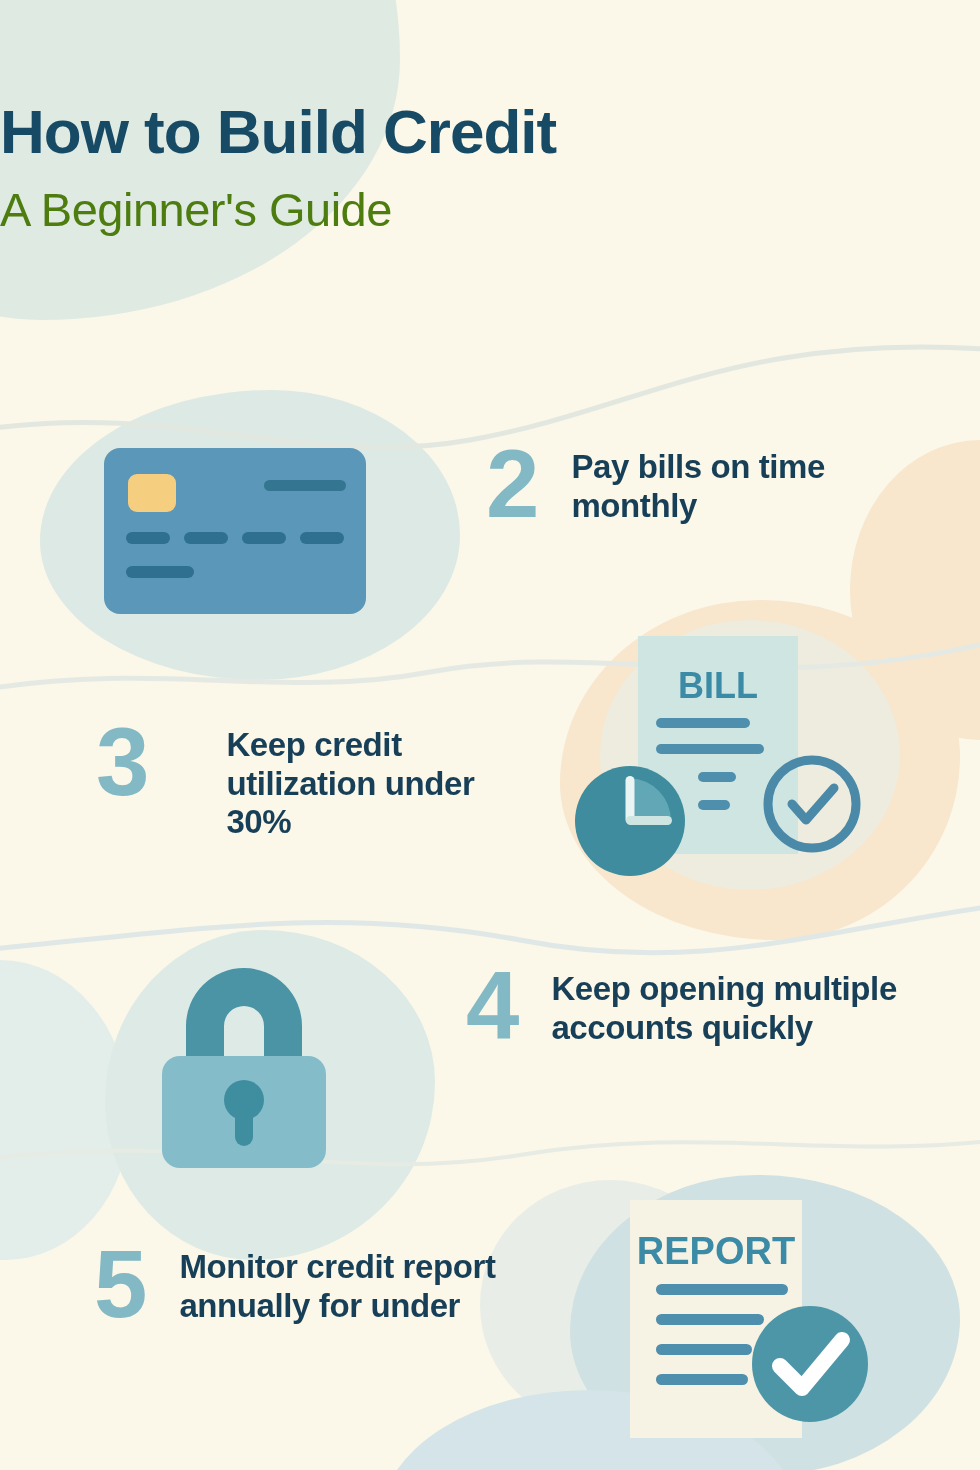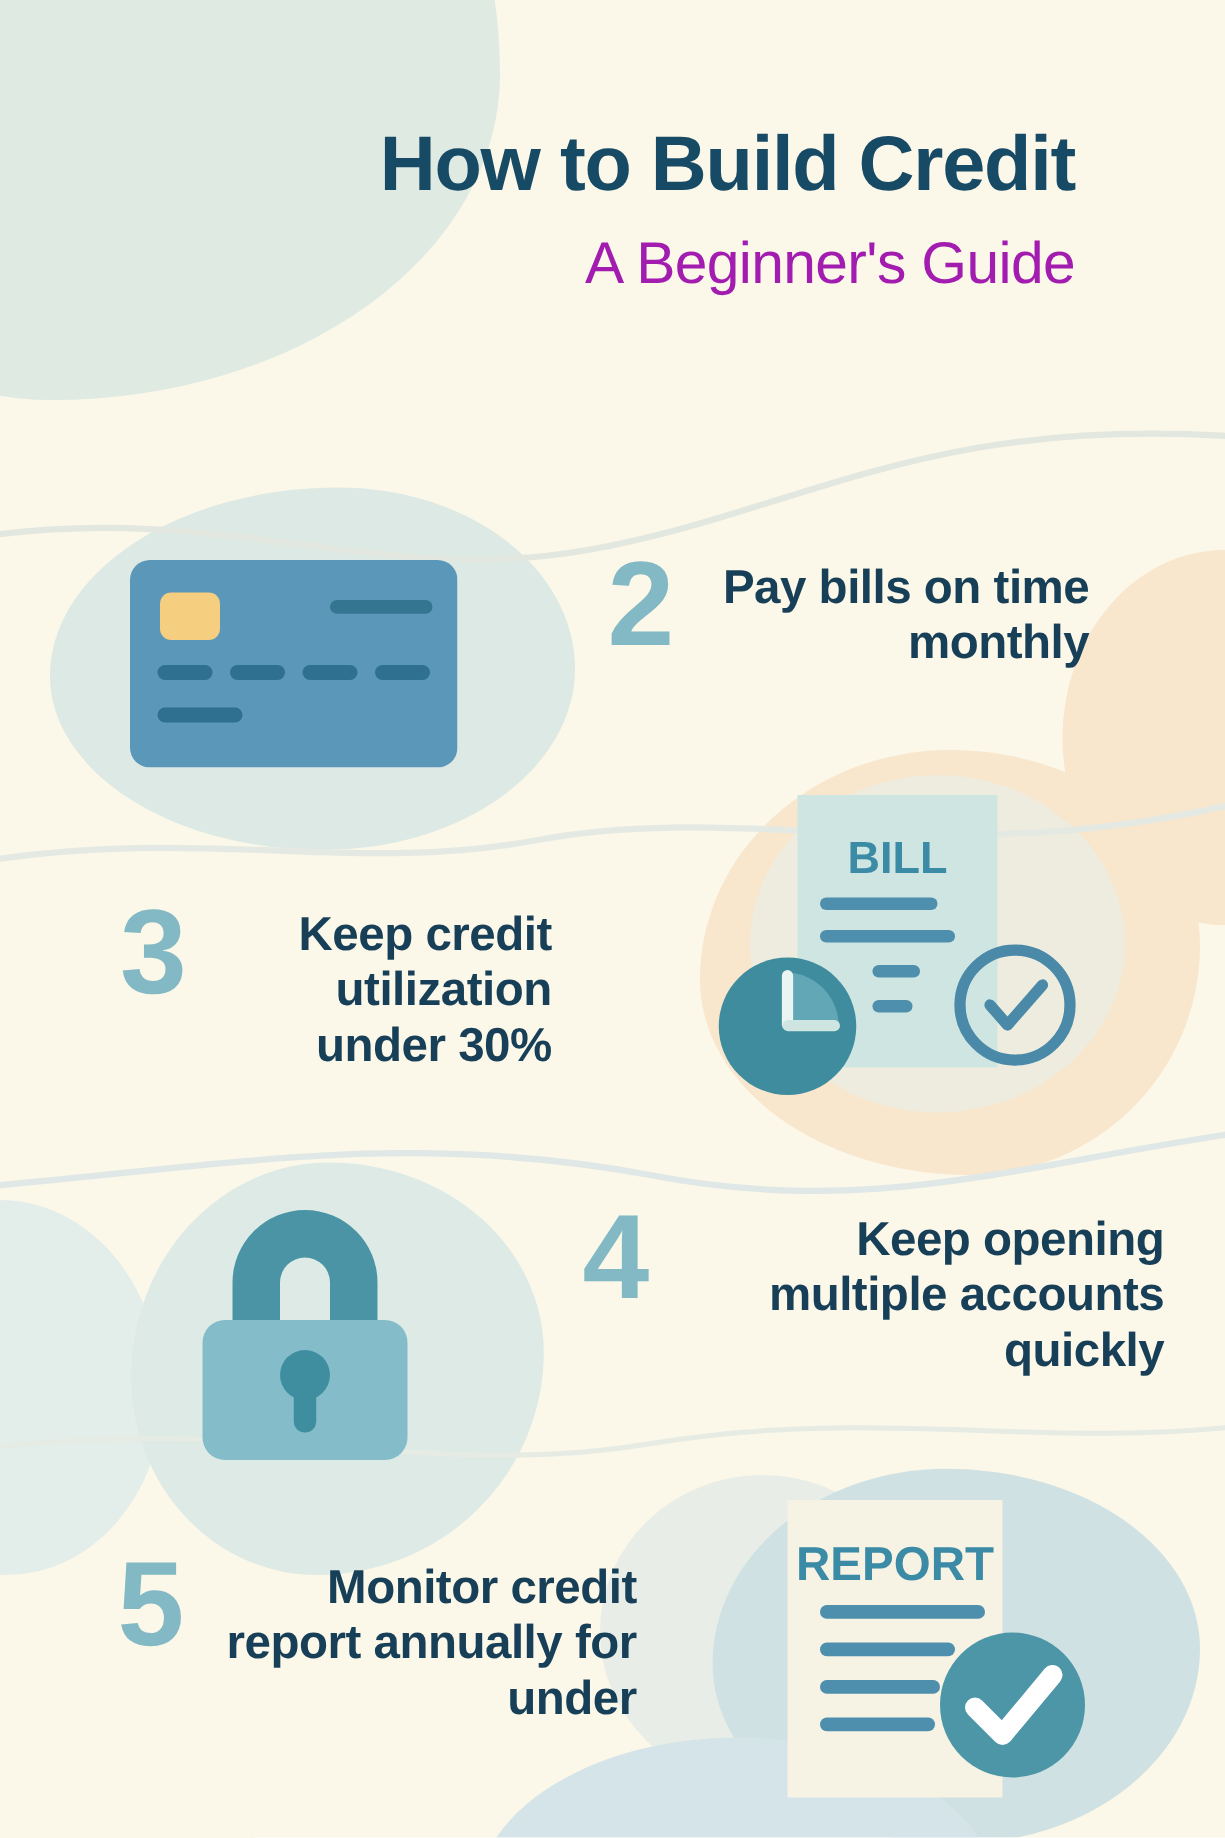--- a/index.html
+++ b/index.html
@@ -89,66 +89,65 @@
     left: 0; top: 0;
     width: 980px; height: 1470px;
     pointer-events: none;
   }
 
   
   .title-wrap {
     position: absolute;
     left: 0; top: 96px;
     width: 860px;
-    text-align: right;
+    text-align: left;
   }
   .title-line {
     display: block;
     color: #174A64;
     font-size: 62px;
     font-weight: bold;
     letter-spacing: -1px;
     line-height: 1.16;
   }
   .subtitle {
     display: block;
     margin-top: 14px;
-    color: #a21caf;
+    color: #4d7c0f;
     font-size: 47px;
     font-weight: normal;
     letter-spacing: -0.5px;
   }
 
   
   .step {
     position: absolute;
     display: flex;
     align-items: flex-start;
   }
   .step-num {
     color: #82B9C4;
     font-size: 96px;
     font-weight: bold;
     line-height: .92;
     letter-spacing: -2px;
   }
   .step-text {
     color: #173F57;
-    font-size: 38px;
+    font-size: 33px;
     font-weight: bold;
     line-height: 1.17;
     letter-spacing: -0.4px;
     padding-top: 8px;
-    text-align: right;
   }
 
   #step2 { left: 486px; top: 440px; }
   #step2 .step-text { width: 300px; }
   #step3 { left: 96px; top: 718px; }
-  #step3 .step-text { width: 260px; }
+  #step3 .step-text { width: 260px; margin-left: 45px; }
   #step4 { left: 466px; top: 962px; }
   #step4 .step-text { width: 380px; }
   #step5 { left: 94px; top: 1240px; }
   #step5 .step-text { width: 330px; }
   .step-num-gap { width: 34px; flex: none; }
 
   
   .icon-abs { position: absolute; }
   #credit-card { left: 104px; top: 448px; width: 262px; height: 166px; }
 

